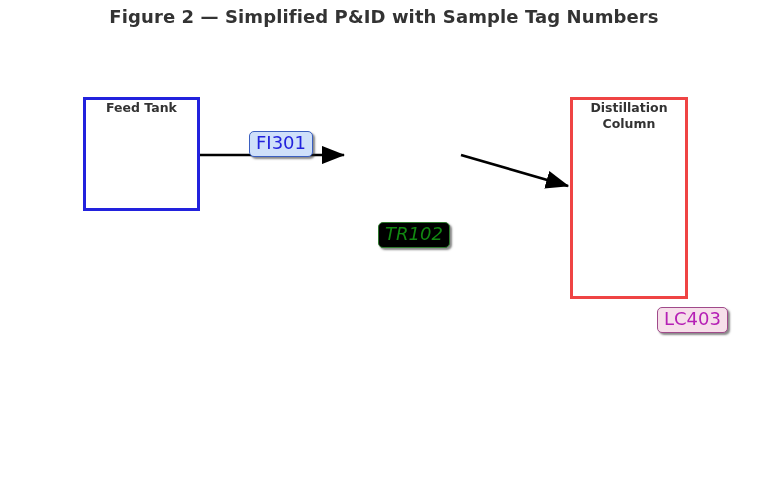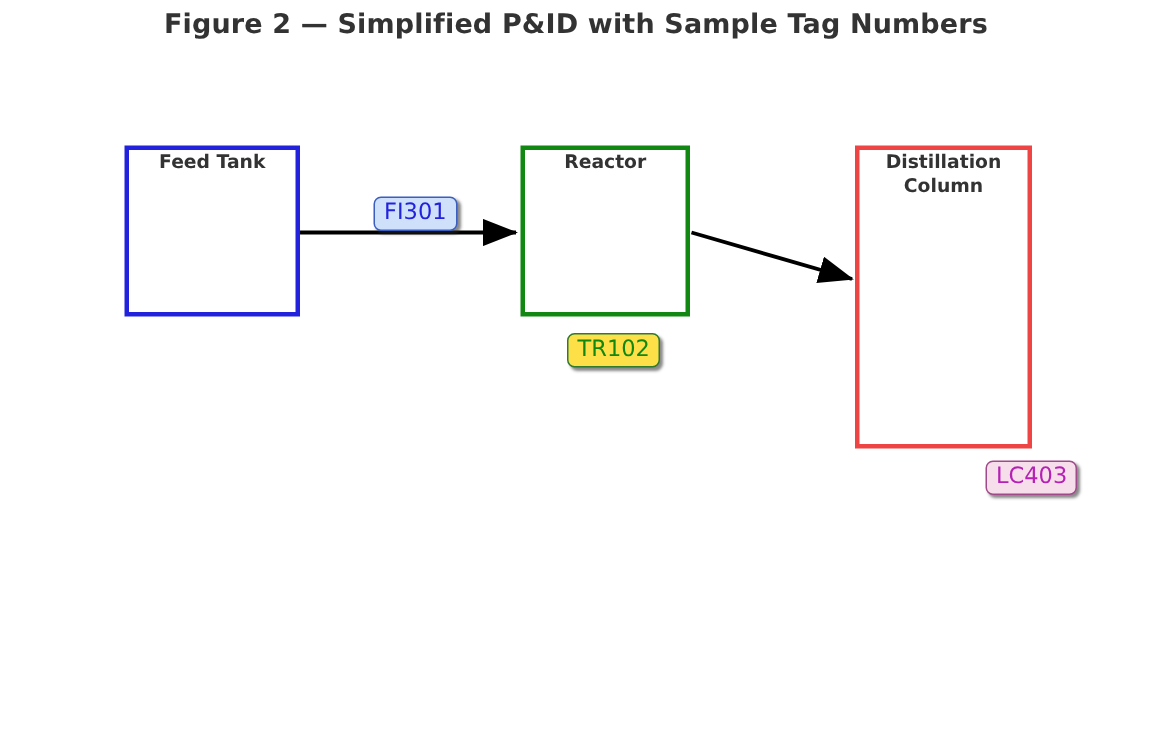--- a/index.html
+++ b/index.html
@@ -76,39 +76,40 @@
     height: 202px;
     border: 3px solid #ef4444;
   }
 
   
   .tag {
     position: absolute;
     box-sizing: border-box;
     border-radius: 5px;
     padding: 2px 6px 3px 6px;
-    font-size: 15px;
+    font-size: 18px;
     line-height: 1.05;
     white-space: nowrap;
     box-shadow: 2px 2px 2px rgba(40,40,40,0.55);
     text-align: center;
   }
   #tag-fi301 {
     left: 249px;
     top: 131px;
     background: #cfe0fa;
     border: 1.4px solid #3b5fc0;
     color: #2222dd;
   }
   #tag-tr102 {
     left: 378px;
     top: 222px;
-    background: #fde047;
+    background: #000000;
     border: 1.4px solid #2f7a2f;
     color: #118811;
+    font-style: italic;
   }
   #tag-lc403 {
     left: 657px;
     top: 287px;
     background: #f6dfea;
     border: 1.4px solid #a04a8a;
     color: #b520b5;
     margin-top: 20px;
   }
 
@@ -136,23 +137,20 @@
       </marker>
     </defs>
     <line x1="200" y1="155" x2="344" y2="155" stroke="#000000" stroke-width="2.6" marker-end="url(#arrowhead)"></line>
     <line x1="461" y1="155" x2="568" y2="186" stroke="#000000" stroke-width="2.6" marker-end="url(#arrowhead)"></line>
   </svg>
 
   <div class="equip-box" id="box-feed-tank">
     <span class="equip-label">Feed Tank</span>
   </div>
 
-  <div class="equip-box" id="box-reactor">
-    <span class="equip-label">Reactor</span>
-  </div>
 
   <div class="equip-box" id="box-distillation-column">
     <span class="equip-label">Distillation
 Column</span>
   </div>
 
   <div class="tag" id="tag-fi301">FI301</div>
 
   <div class="tag" id="tag-tr102">TR102</div>
 

